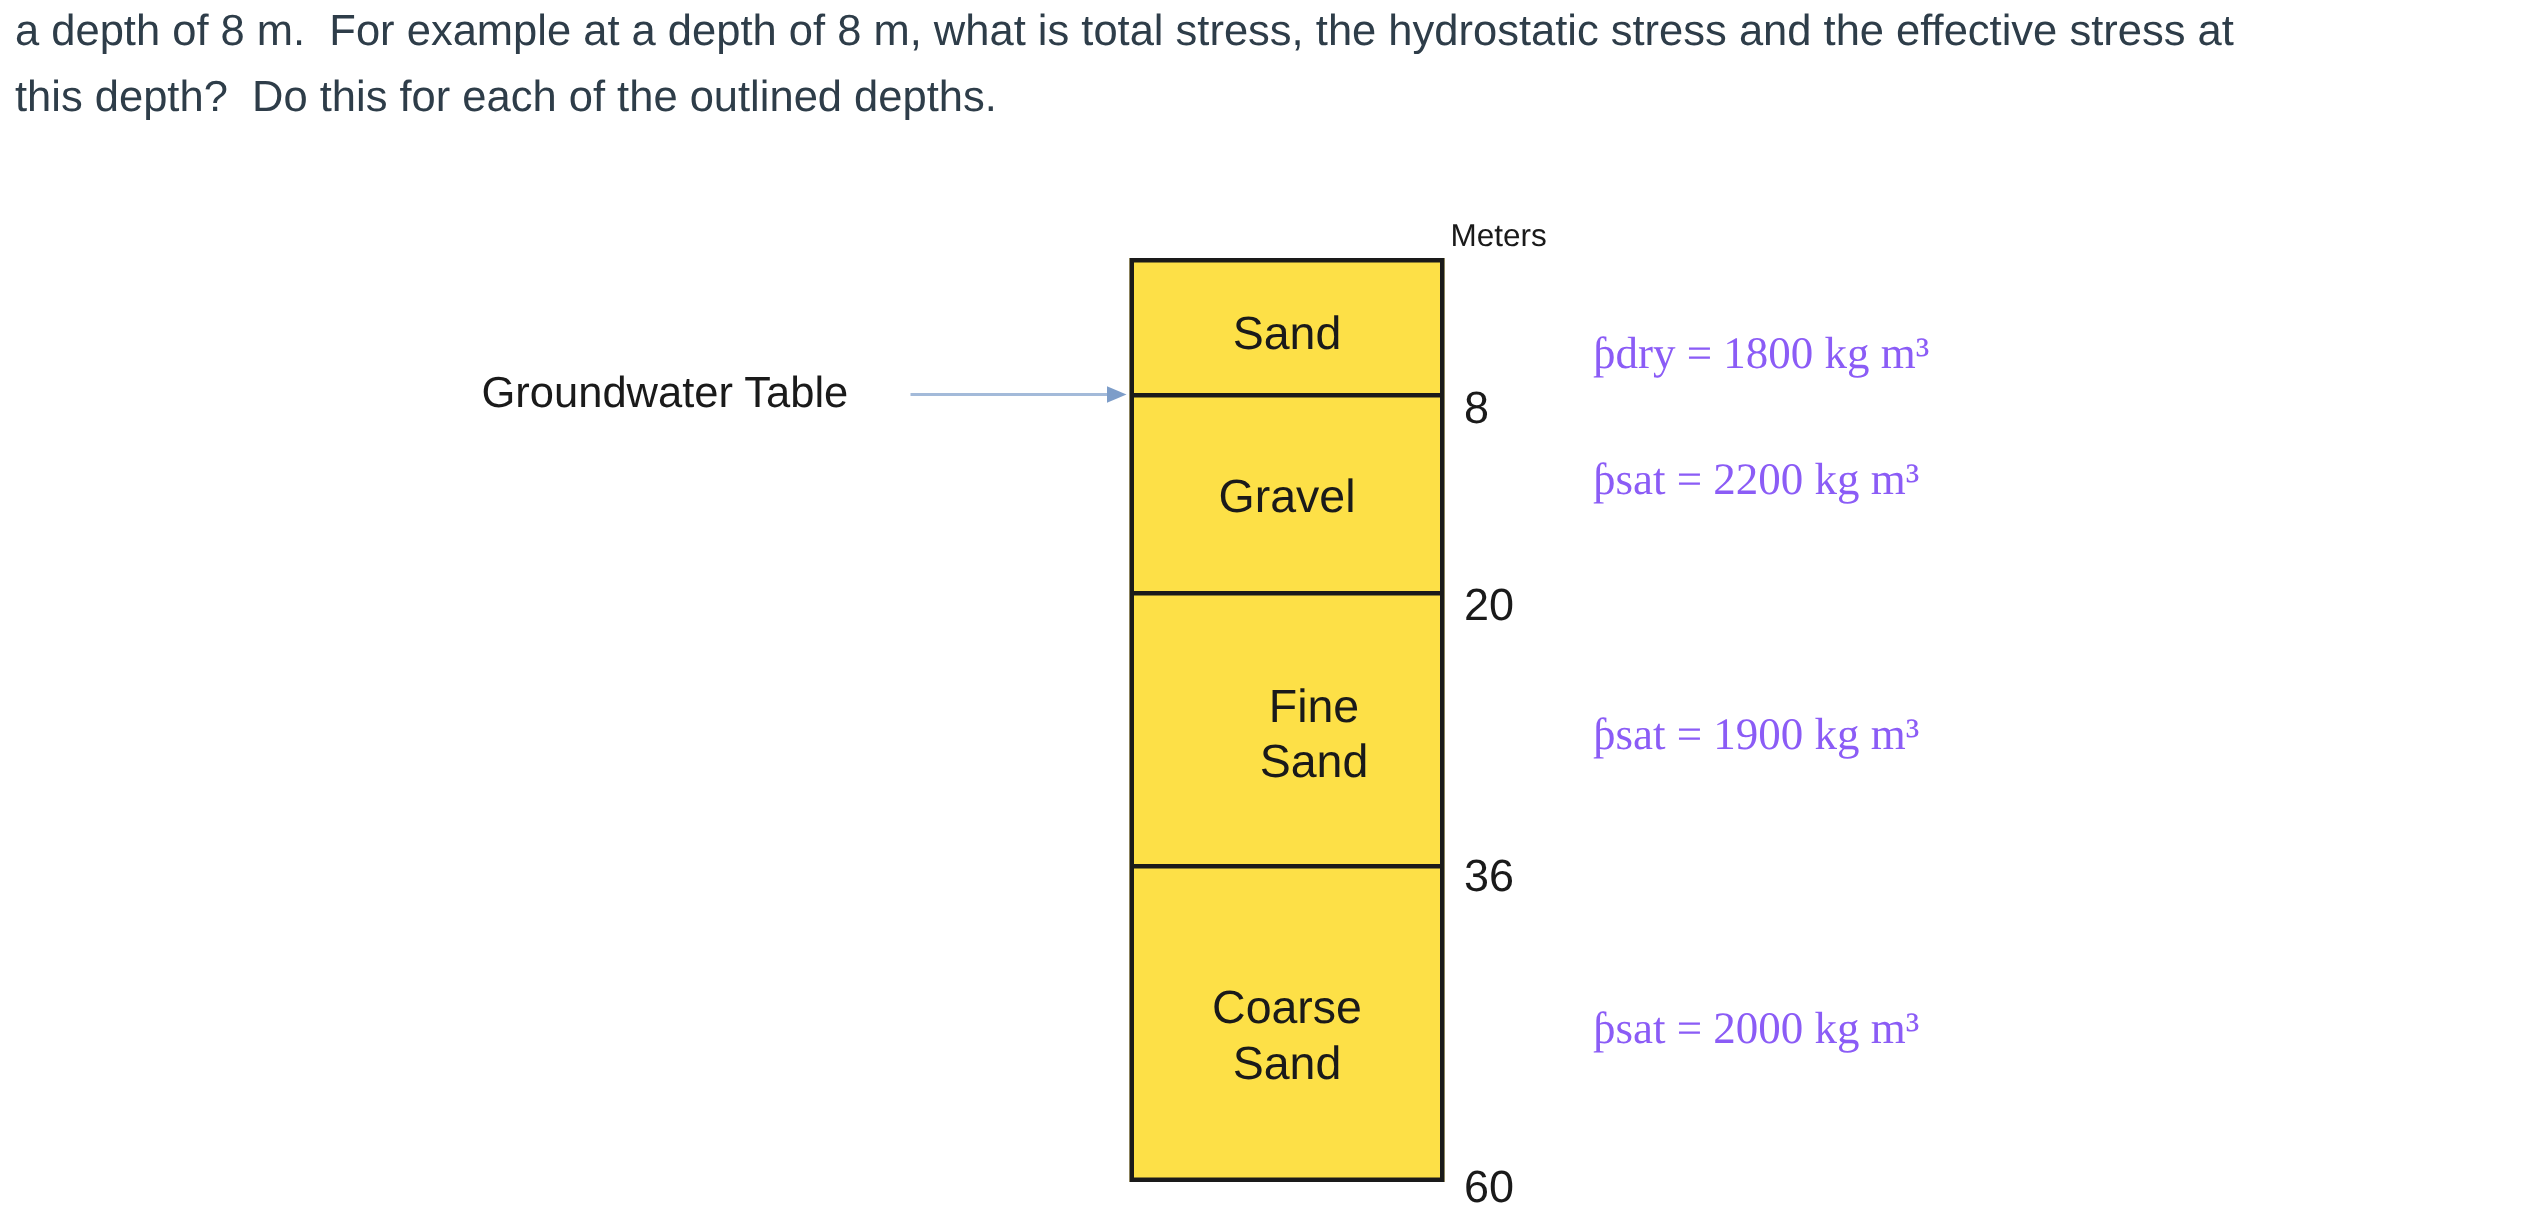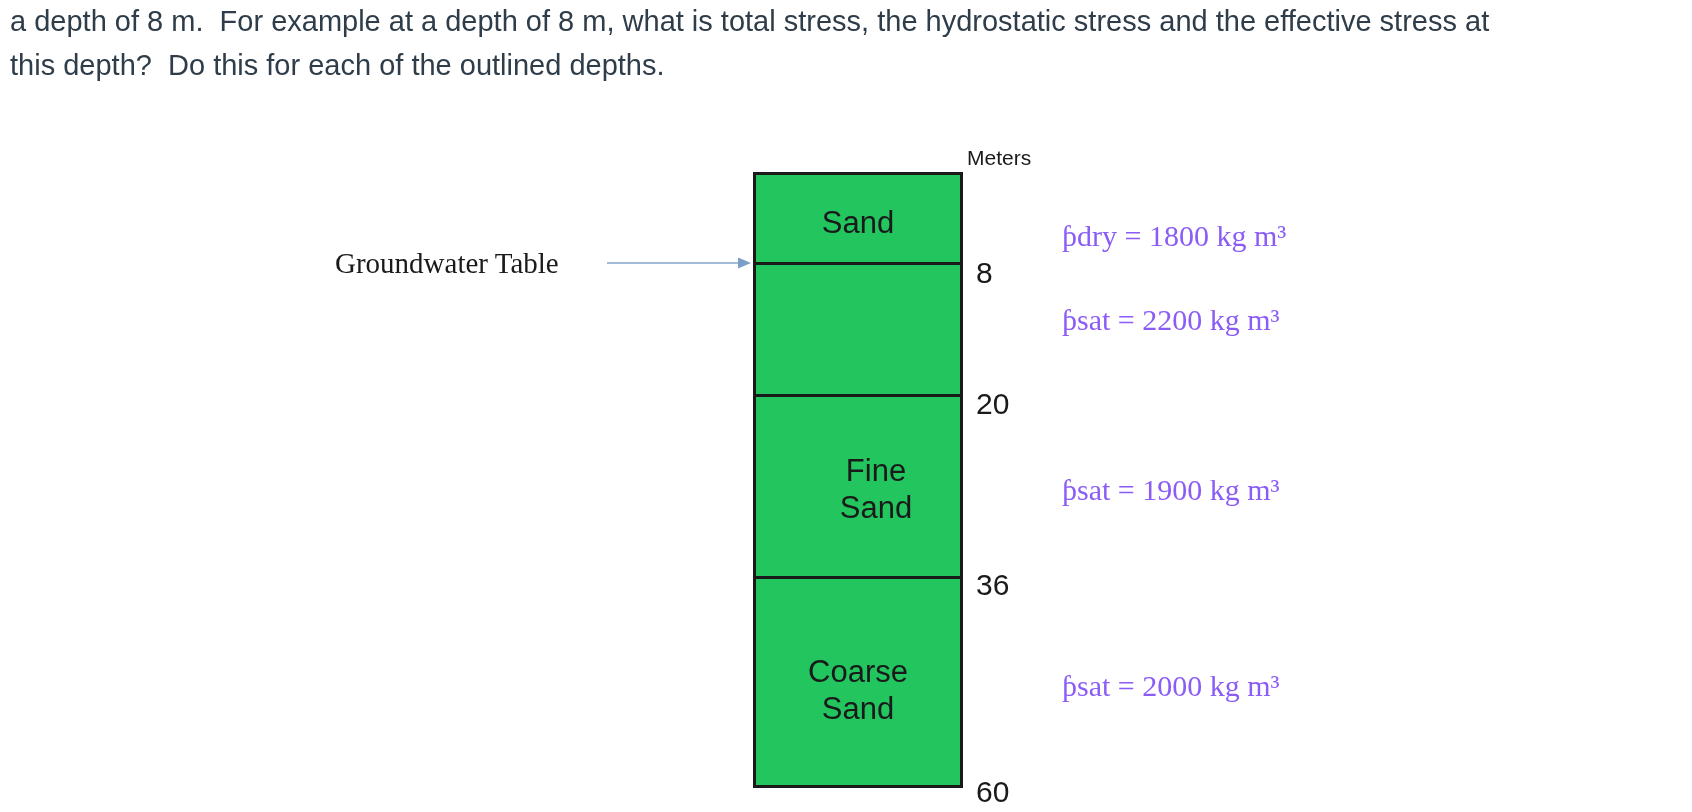--- a/index.html
+++ b/index.html
@@ -20,21 +20,21 @@
     color: #2e3d49;
   }
   .pline { white-space: pre; }
 
   
   .borehole {
     left: 753px; top: 172px;
     width: 210px; height: 616px;
     border: 3px solid #1a1a1a;
     box-sizing: border-box;
-    background: #22c55e;
+    background: #fde047;
   }
   .divider {
     position: absolute;
     left: 0; right: 0;
     height: 3px;
     background: #1a1a1a;
   }
   .d8  { top: 87px; }
   .d20 { top: 219px; }
   .d36 { top: 401px; }
@@ -79,26 +79,25 @@
     font-family: Liberation Serif, serif;
     white-space: pre;
   }
   .den-0 { top: 236px; }
   .den-1 { top: 320px; }
   .den-2 { top: 490px; }
   .den-3 { top: 686px; }
 
   
   .gw-label {
-    left: 335px; top: 263px;
+    left: 321px; top: 263px;
     transform: translateY(-50%);
     font-size: 29px;
     color: #1a1a1a;
     white-space: pre;
-    font-family: Liberation Serif, serif;
   }
   .gw-arrow {
     left: 599px; top: 252px;
   }
 </style>
 </head>
 <body>
 
 <div class="abs problem">
   <div class="pline">a depth of 8 m.  For example at a depth of 8 m, what is total stress, the hydrostatic stress and the effective stress at</div>
@@ -113,20 +112,23 @@
 </svg>
 
 <div class="abs borehole">
   <div class="divider d8"></div>
   <div class="divider d20"></div>
   <div class="divider d36"></div>
 
   <div class="layer-label l-sand">
     <div>Sand</div>
   </div>
+  <div class="layer-label l-gravel">
+    <div>Gravel</div>
+  </div>
   <div class="layer-label l-fine">
     <div>Fine</div>
     <div>Sand</div>
   </div>
   <div class="layer-label l-coarse">
     <div>Coarse</div>
     <div>Sand</div>
   </div>
 </div>
 

